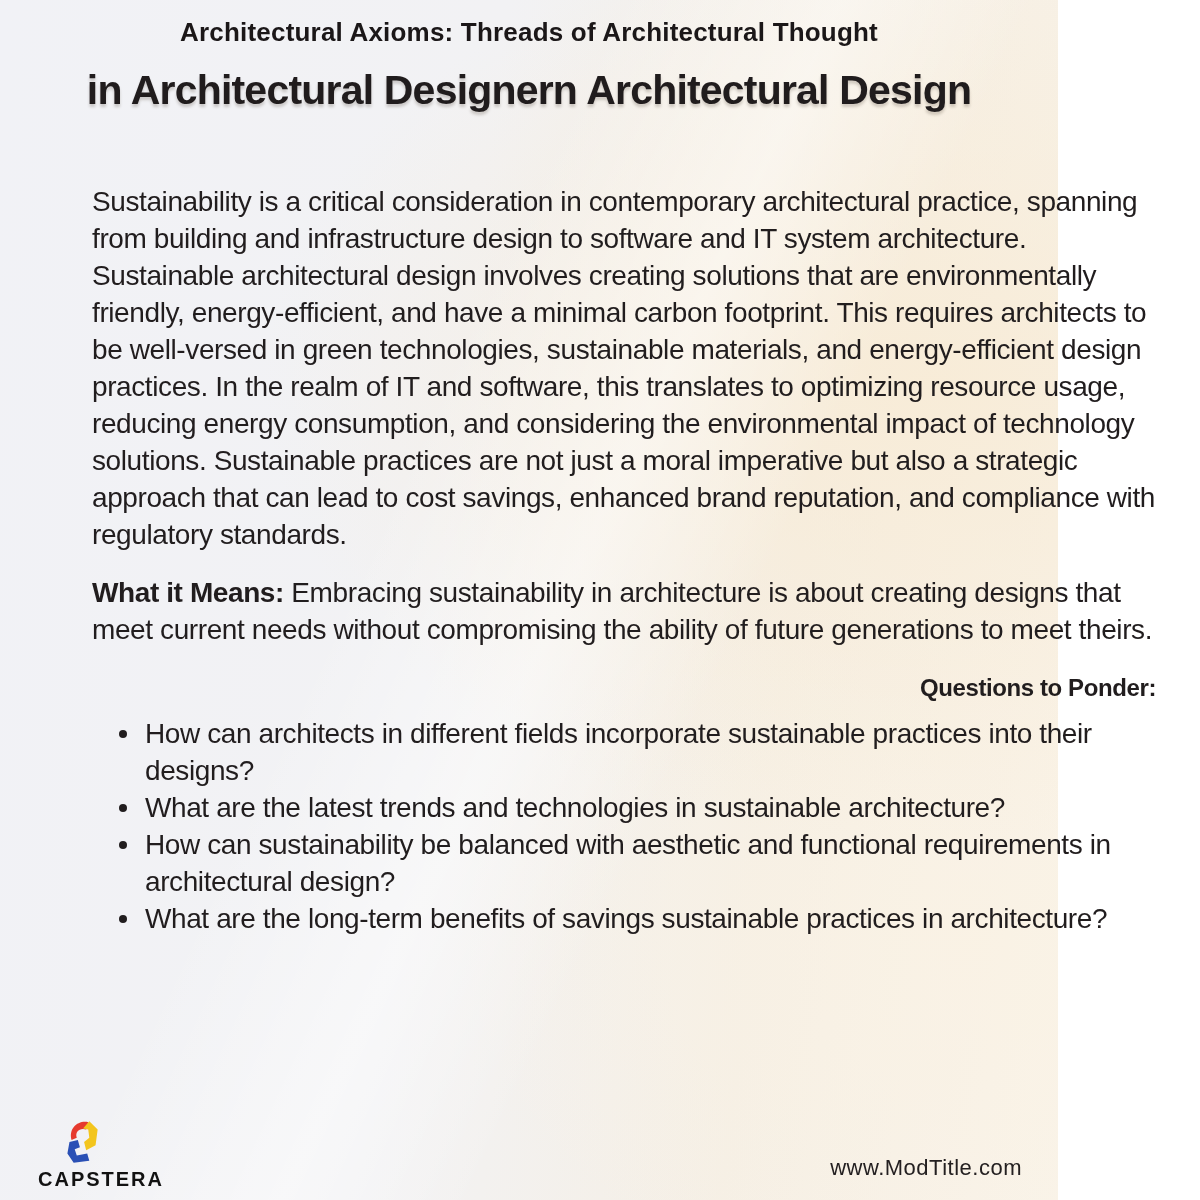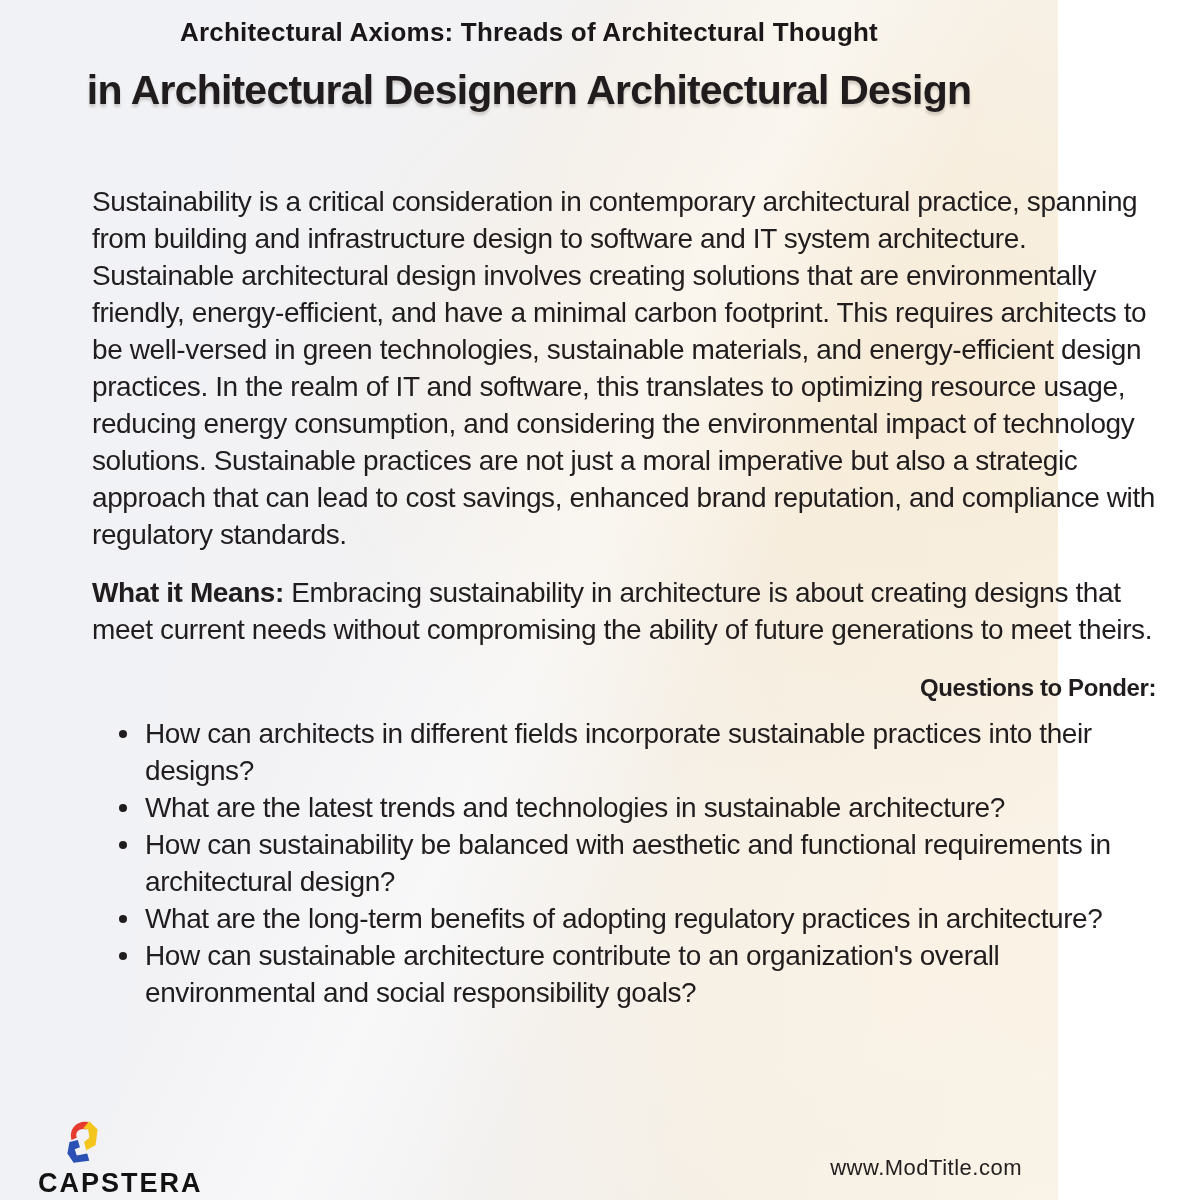--- a/index.html
+++ b/index.html
@@ -61,21 +61,21 @@
   .logo{
     position:absolute; left:38px; top:1118px;
     width:140px;
   }
   .logo-icon{
     display:block;
     margin:0 0 2px 22px;
     width:44px; height:48px;
   }
   .logo-wordmark{
-    font-size:27px; font-weight:800; letter-spacing:2px;
+    font-size:20px; font-weight:800; letter-spacing:2px;
     color:#121212;
     white-space:nowrap;
   }
   .site-url{
     position:absolute; right:36px; top:1155px;
     font-size:22px; letter-spacing:0.5px;
     color:#242021;
     white-space:nowrap;
   }
 </style>
@@ -95,22 +95,21 @@
     <p class="intro">Sustainability is a critical consideration in contemporary architectural practice, spanning from building and infrastructure design to software and IT system architecture. Sustainable architectural design involves creating solutions that are environmentally friendly, energy-efficient, and have a minimal carbon footprint. This requires architects to be well-versed in green technologies, sustainable materials, and energy-efficient design practices. In the realm of IT and software, this translates to optimizing resource usage, reducing energy consumption, and considering the environmental impact of technology solutions. Sustainable practices are not just a moral imperative but also a strategic approach that can lead to cost savings, enhanced brand reputation, and compliance with regulatory standards.</p>
 
     <p class="wim"><span class="bold">What it Means:</span><span> Embracing sustainability in architecture is about creating designs that meet current needs without compromising the ability of future generations to meet theirs.</span></p>
 
     <h2 class="q-heading">Questions to Ponder:</h2>
 
     <ul class="q-list">
       <li><span>How can architects in different fields incorporate sustainable practices into their designs?</span></li>
       <li><span>What are the latest trends and technologies in sustainable architecture?</span></li>
       <li><span>How can sustainability be balanced with aesthetic and functional requirements in architectural design?</span></li>
-      <li><span>What are the long-term benefits of adopting regulatory practices in architecture?</span></li>
-      <li><span>How can sustainable architecture contribute to an organization's overall environmental and social responsibility goals?</span></li>
+      <li><span>What are the long-term benefits of savings sustainable practices in architecture?</span></li>
     </ul>
   </div>
 
   <div class="logo">
     <svg class="logo-icon" viewBox="0 0 40 46" xmlns="http://www.w3.org/2000/svg">
       <path d="M10 21 C 7 10, 16 2, 26 4 L 24 11 C 18 9, 13 13, 15 19 Z" fill="#e63a2e"></path>
       <path d="M27 3 L 35 11 L 33 26 L 24 31 L 22 23 L 27 19 L 26 11 L 21 10 Z" fill="#f3c51d"></path>
       <path d="M8 23 L 16 21 L 18 28 L 13 30 L 15 36 L 25 34 L 27 41 L 12 43 L 6 34 Z" fill="#2a50b5"></path>
     </svg>
     <div class="logo-wordmark">CAPSTERA</div>

